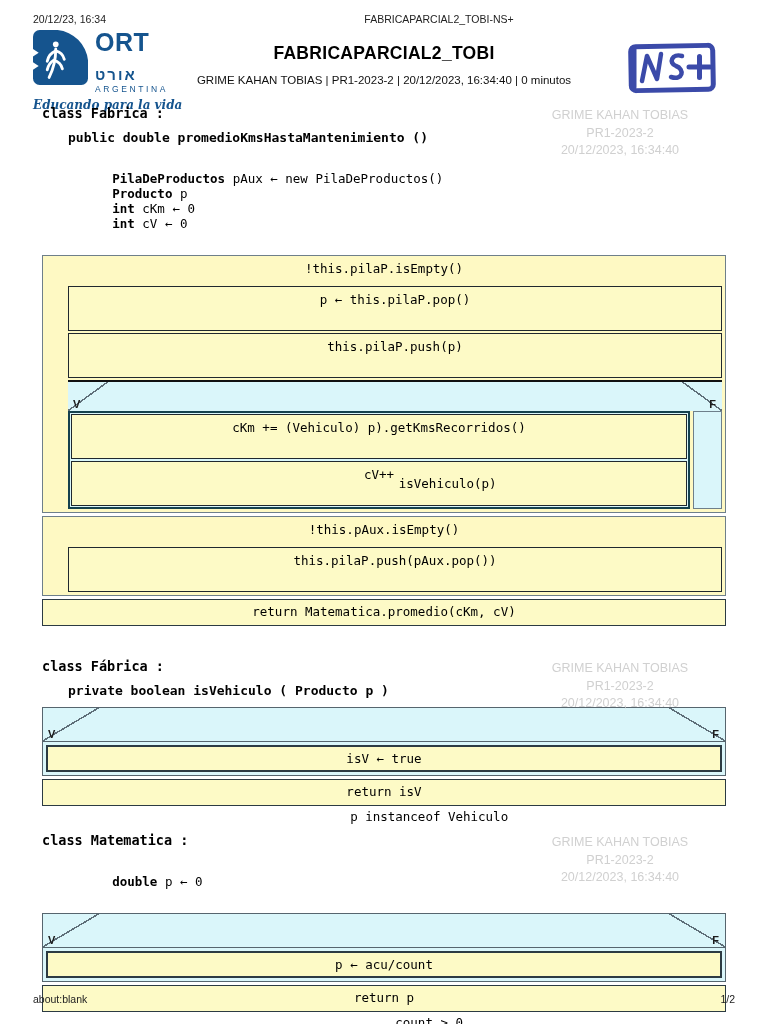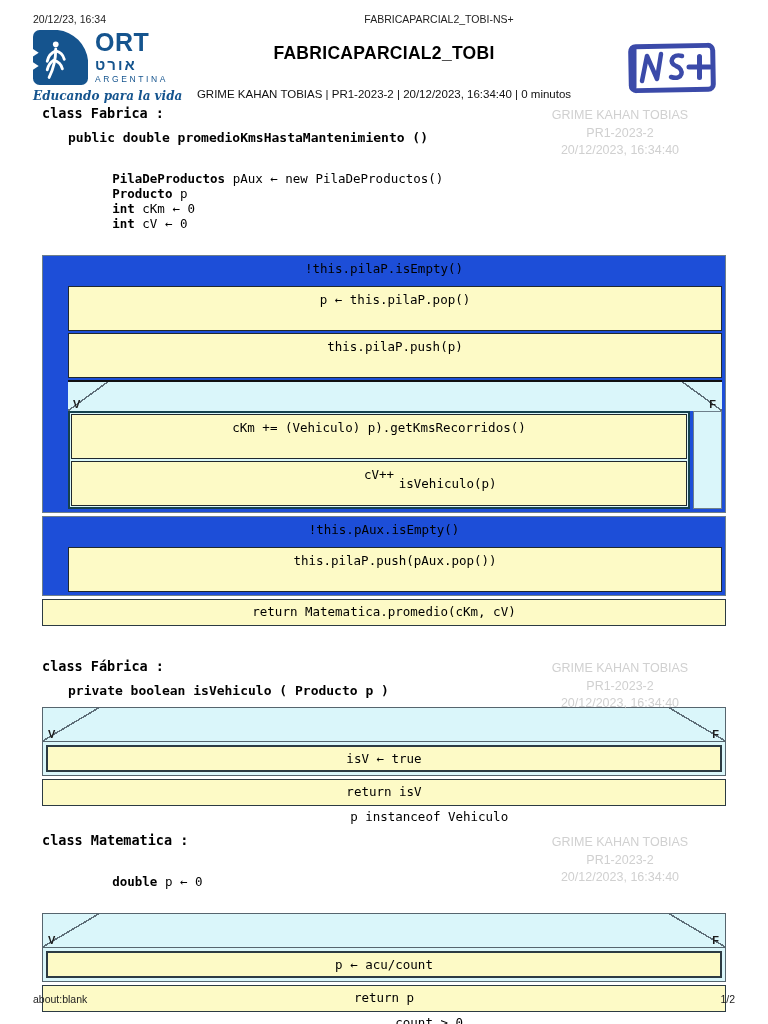--- a/index.html
+++ b/index.html
@@ -8,28 +8,28 @@
   .page { position:relative; width:768px; height:1024px; overflow:hidden; background:#fff; }
 
   
   .ph-date { position:absolute; left:33px; top:13px; font-size:10.5px; color:#222; }
   .ph-title { position:absolute; left:439px; top:13px; transform:translateX(-50%); font-size:10.5px; color:#222; white-space:nowrap; }
   .pf-left { position:absolute; left:33px; top:993px; font-size:10.5px; color:#222; }
   .pf-right { position:absolute; right:33px; top:993px; font-size:10.5px; color:#222; }
 
   
   .doc-title { position:absolute; left:0; right:0; top:43px; text-align:center; font-size:17.5px; font-weight:600; letter-spacing:.3px; color:#000; }
-  .doc-subtitle { position:absolute; left:0; right:0; top:88px; text-align:center; font-size:11.5px; color:#111; }
+  .doc-subtitle { position:absolute; left:0; right:0; top:74px; text-align:center; font-size:11.5px; color:#111; }
 
   .ort-logo { position:absolute; left:33px; top:30px; width:150px; }
   .ort-row { display:flex; gap:7px; align-items:flex-start; }
   .ort-emblem { width:55px; height:55px; flex:0 0 auto; }
   .ort-texts { display:flex; flex-direction:column; line-height:1; }
   .ort-name { font-size:25px; font-weight:bold; color:#15548e; letter-spacing:.5px; }
-  .ort-hebrew { font-size:15px; font-weight:bold; color:#15548e; margin-top:2px; letter-spacing:2px; }
+  .ort-hebrew { font-size:15px; font-weight:bold; color:#15548e; margin-top:12px; letter-spacing:2px; }
   .ort-country { font-size:8.5px; color:#15548e; letter-spacing:2.6px; margin-top:3px; }
   .ort-slogan { margin-top:4px; font-family:"DejaVu Serif", serif; font-style:italic; font-weight:bold; font-size:12px; color:#15548e; white-space:nowrap; }
 
   .ns-badge { position:absolute; right:50px; top:37px; width:92px; height:62px; }
 
   
   .wm { position:absolute; top:2px; right:0; width:212px; text-align:center; color:#d0d0d0; font-size:12.5px; line-height:17.5px; pointer-events:none; }
 
   
   .content { position:absolute; left:42px; top:105px; width:684px; }
@@ -41,21 +41,21 @@
   .decl-item { margin-right:18px; }
   .decl-item b { font-weight:bold; }
 
   
   .ns-diagram { margin-top:9px; font-family:"DejaVu Sans Mono", monospace; font-size:12.5px; color:#000; }
   .stmt { background:#fdfac6; border:1px solid #20282e; height:45px; line-height:25px; text-align:center; white-space:pre; }
   .stmt + .stmt { margin-top:2px; }
   .ret-row { margin-top:3px; background:#fdfac6; border:1.5px solid #2c3b43; height:27px; line-height:24px; text-align:center; white-space:pre; }
 
   
-  .wblock { border:1.5px solid #6e7f8a; background:#1d4ed8; }
+  .wblock { border:1.5px solid #6e7f8a; background:#fef9c3; }
   .wblock + .wblock { margin-top:3px; }
   .whead { height:27px; line-height:26px; text-align:center; white-space:pre; }
   .wbody { padding:3px 3px 3px 25px; }
 
   
   .dec-nest { position:relative; height:31px; line-height:29px; text-align:center; background:#daf6fa; border-top:2px solid #111; margin-top:2px; white-space:pre; }
   .branches { display:flex; align-items:stretch; }
   .tgroup { flex:1; border:2px solid #15414e; background:#daf6fa; padding:1px; }
   .fcol { width:29px; margin-left:3px; border:1.5px solid #6e7f8a; background:#daf6fa; }
 

